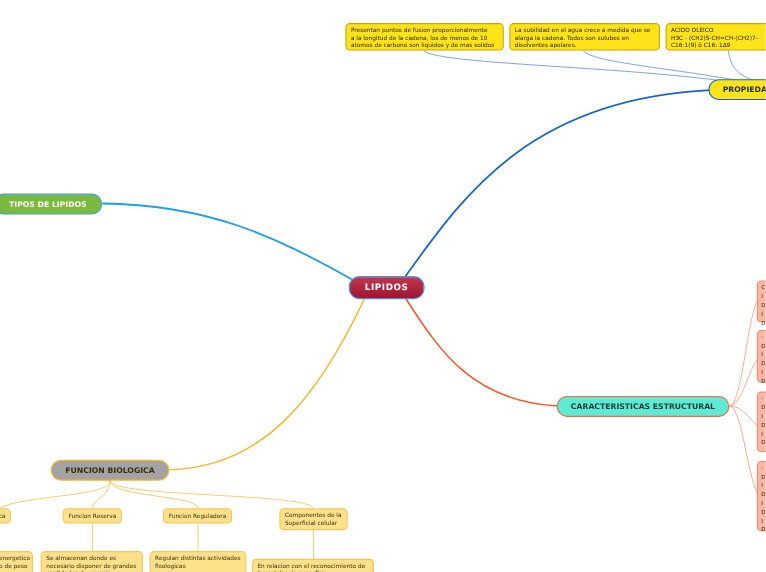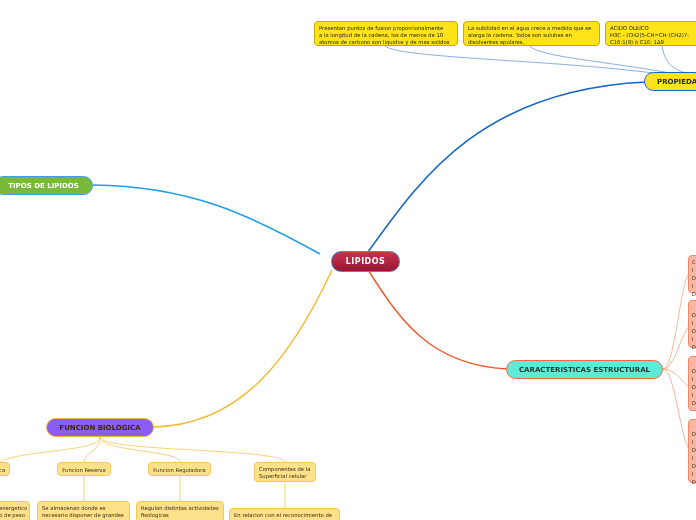--- a/index.html
+++ b/index.html
@@ -1,24 +1,24 @@
 <!DOCTYPE html>
 <html><head>
 <meta charset="utf-8">
 <style>
   html, body { margin:0; padding:0; }
   body { width:696px; height:520px; background:#ffffff; position:relative; overflow:hidden; font-family:"DejaVu Sans", sans-serif; }
   svg.lines { position:absolute; left:0; top:0; width:696px; height:520px; }
   .node { position:absolute; box-sizing:border-box; display:flex; align-items:center; justify-content:center; font-weight:bold; white-space:nowrap; }
-  .central { left:331px; top:251px; width:69px; height:21px; border-radius:10px; background:linear-gradient(#c2364f,#9e1430); border:1.5px solid #4a8ed8; color:#fff; font-size:8px; letter-spacing:0.5px; }
+  .central { left:317px; top:251px; width:69px; height:21px; border-radius:10px; background:linear-gradient(#c2364f,#9e1430); border:1.5px solid #4a8ed8; color:#fff; font-size:8px; letter-spacing:0.5px; }
   .main-node { height:19px; border-radius:10px; font-size:7px; }
   .tipos { left:-6px; top:176px; width:99px; background:#79b93e; border:1.5px solid #3ea0e0; color:#fff; }
   .propiedades { left:644px; top:72px; width:70px; background:#ffe31a; border:1.5px solid #1567c4; color:#1a2b4a; justify-content:flex-start; padding-left:12px; }
   .caract { left:506px; top:360px; width:157px; background:#5eead4; border:1.5px solid #f06a3e; color:#1f3a2e; }
-  .funcion { left:46px; top:418px; width:108px; background:#8b5cf6; border:1.5px solid #f5b82e; color:#3a2b10; }
+  .funcion { left:46px; top:418px; width:108px; background:#a3a3a3; border:1.5px solid #f5b82e; color:#3a2b10; }
   .note { position:absolute; box-sizing:border-box; border-radius:4px; font-size:5.3px; line-height:6.8px; color:#222; padding:3px 4px; white-space:pre-line; }
   .yellow-note { background:#ffe31a; border:1px solid #c9a800; }
   .orange-note { background:#fde08a; border:1px solid #f5c65a; color:#3a2b10; }
   .salmon-note { background:#f9b7a3; border:1px solid #f08a6a; color:#3a2010; font-size:5px; line-height:8px; padding:2px 3px; }
 </style>
 </head>
 <body>
 
 <svg class="lines" viewBox="0 0 696 520">
 

